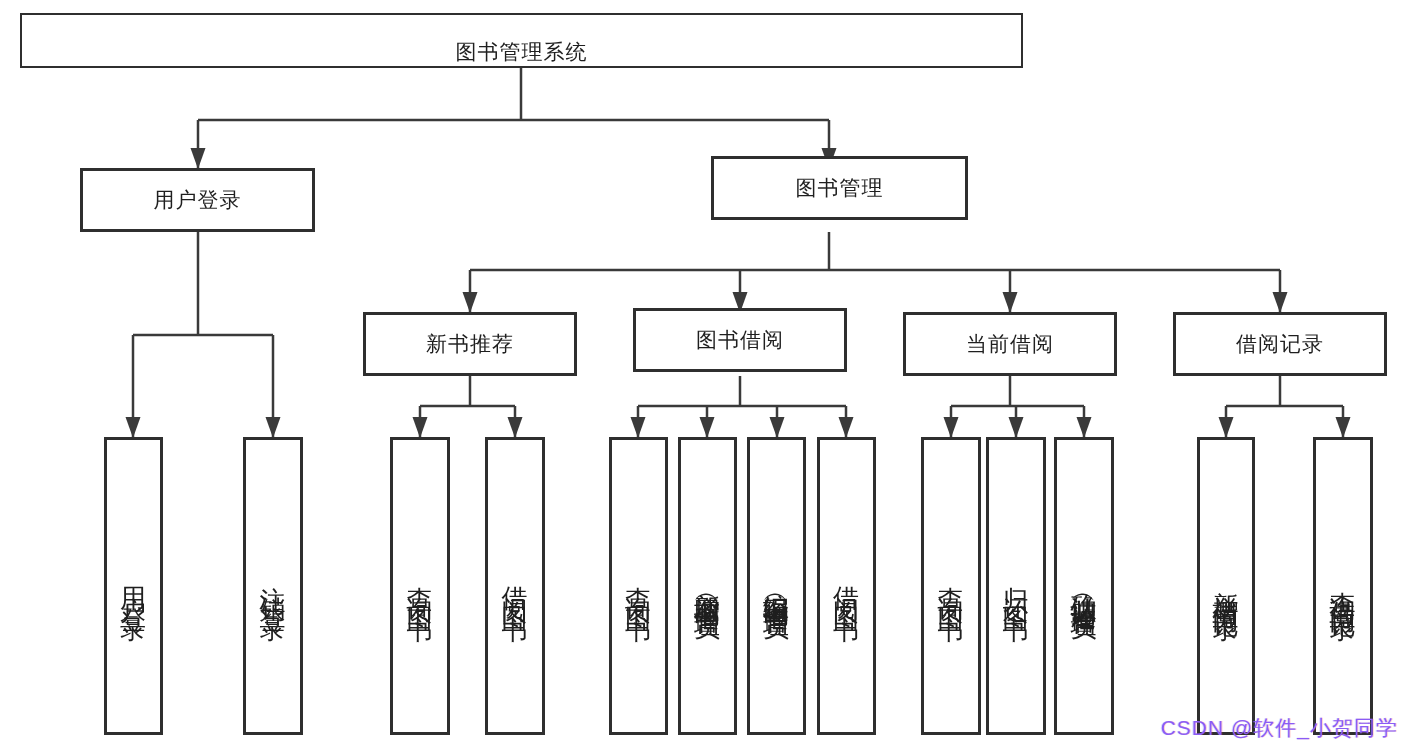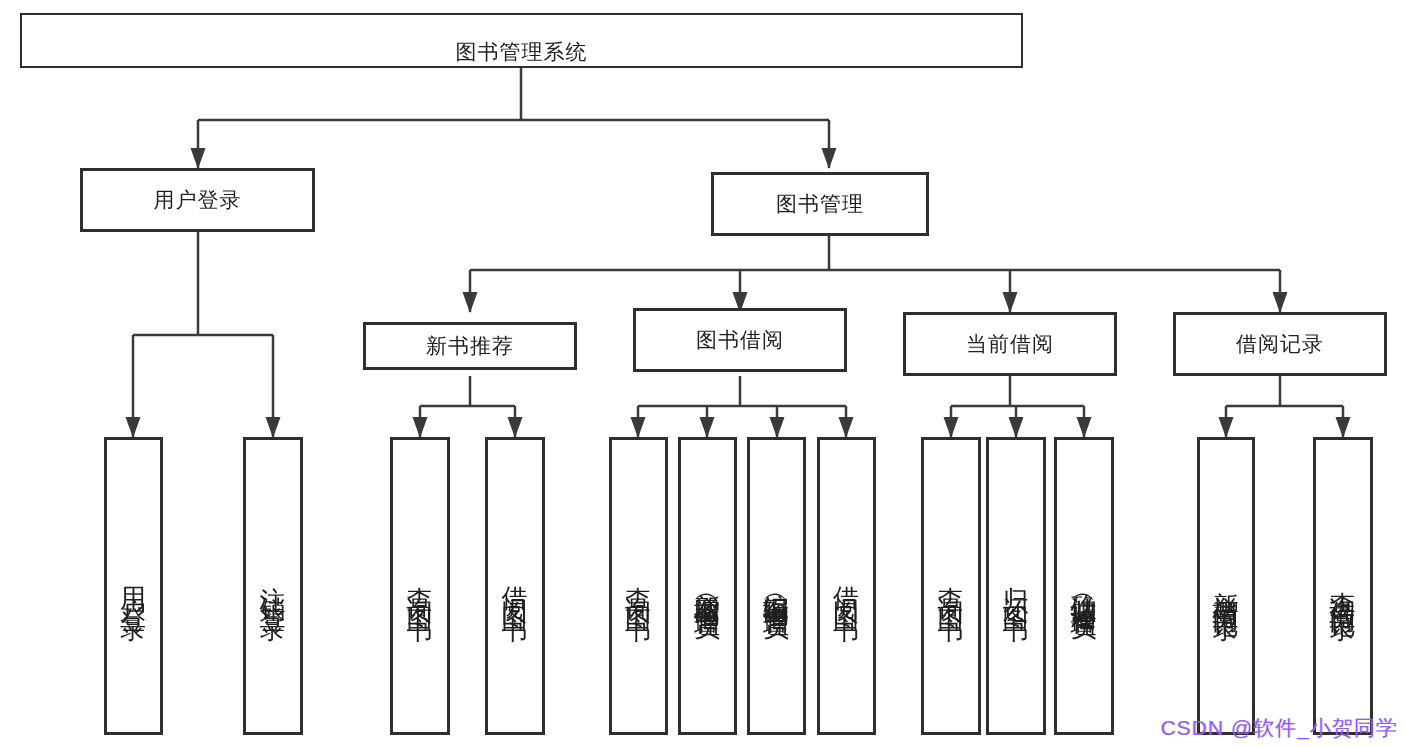--- a/index.html
+++ b/index.html
@@ -113,25 +113,25 @@
     </g>
   </svg>
 
   <div class="node root" style="left:20px;top:13px;width:1003px;height:55px">
     <span class="lbl">图书管理系统</span>
   </div>
 
   <div class="node" style="left:80px;top:168px;width:235px;height:64px">
     <span class="lbl">用户登录</span>
   </div>
-  <div class="node" style="left:711px;top:172px;width:218px;height:64px">
+  <div class="node" style="left:711px;top:156px;width:257px;height:64px">
     <span class="lbl">图书管理</span>
   </div>
 
-  <div class="node" style="left:363px;top:322px;width:214px;height:48px">
+  <div class="node" style="left:363px;top:312px;width:214px;height:64px">
     <span class="lbl">新书推荐</span>
   </div>
   <div class="node" style="left:633px;top:308px;width:214px;height:64px">
     <span class="lbl">图书借阅</span>
   </div>
   <div class="node" style="left:1173px;top:312px;width:214px;height:64px">
     <span class="lbl">借阅记录</span>
   </div>
   <div class="node" style="left:903px;top:312px;width:214px;height:64px">
     <span class="lbl">当前借阅</span>

